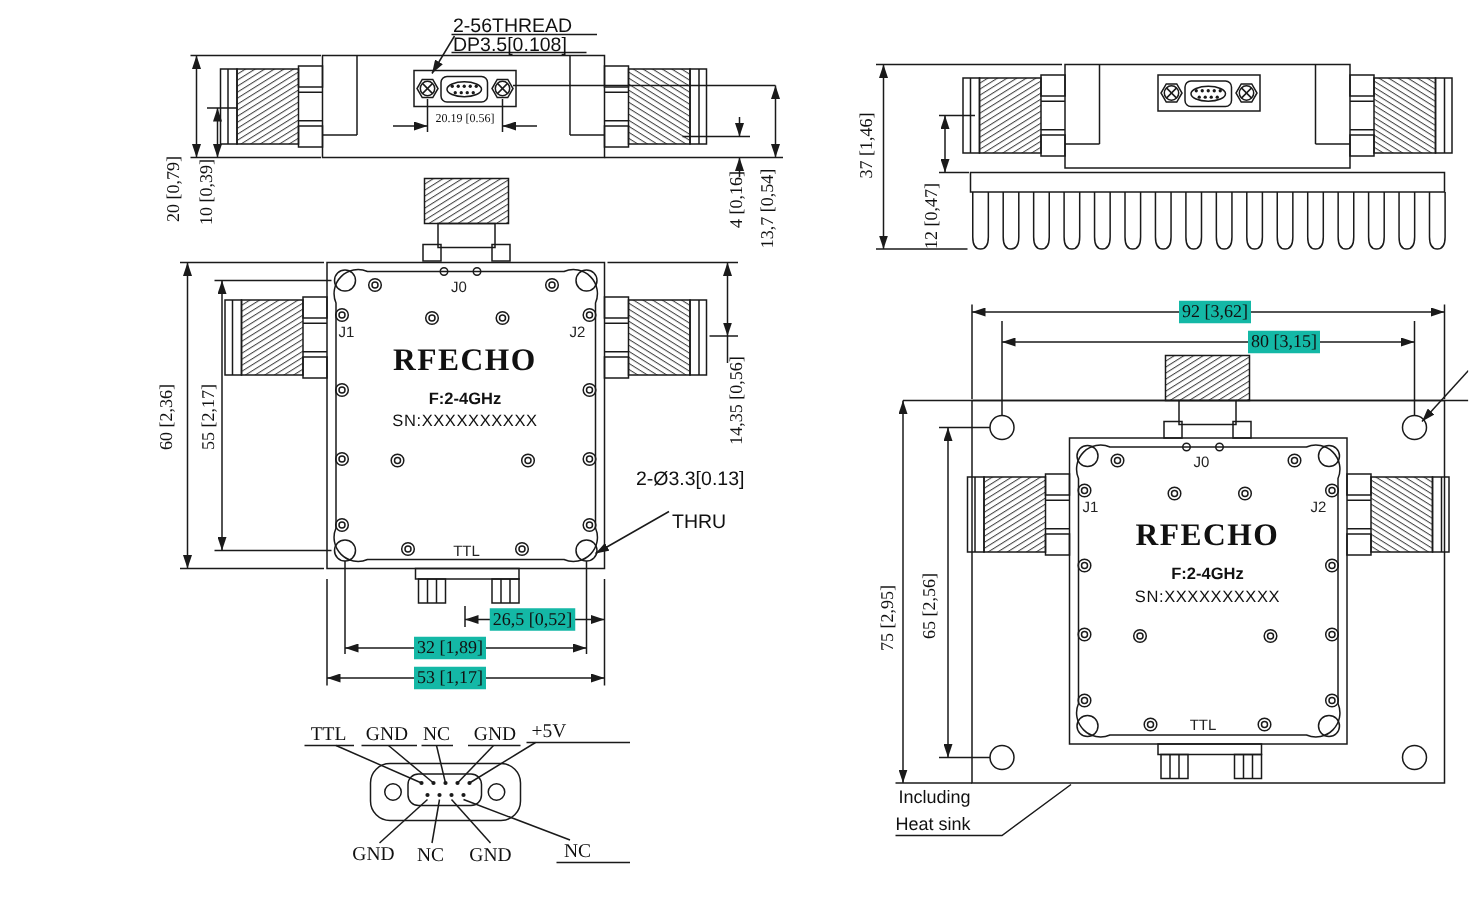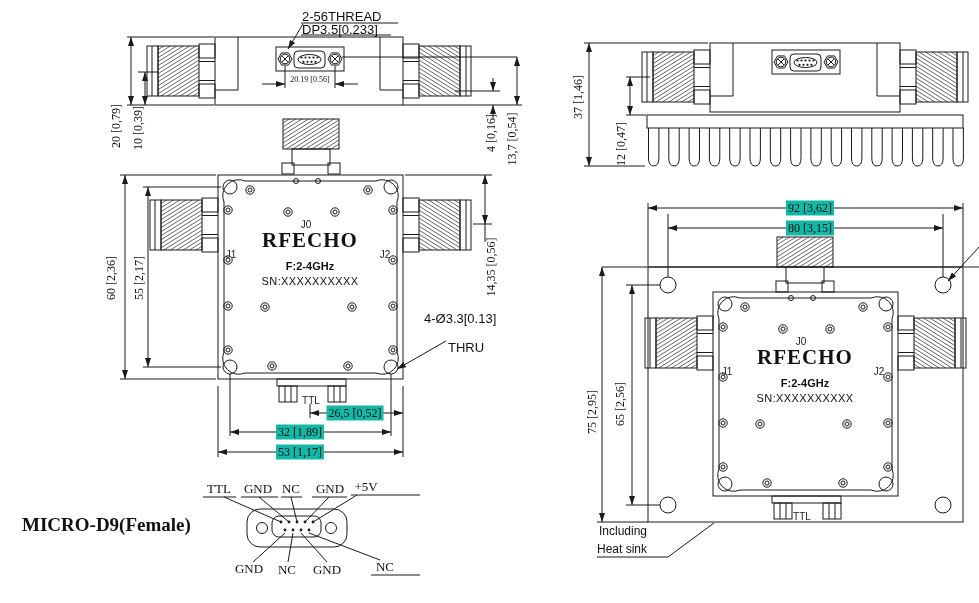--- a/index.html
+++ b/index.html
@@ -10,21 +10,21 @@
   .ctr{transform:translate(-50%,-50%);}
   .rot{transform:translate(-50%,-50%) rotate(-90deg);}
   .bg{background:#14b8a6;padding:0 2px;}
   .ser12{font:12px "Liberation Serif",serif;}
   .small{font:8px "Liberation Serif",serif;background:#fff;padding:0 1px;}
   .sans12{font:13px "Liberation Sans",sans-serif;}
   .sans11{font:12px "Liberation Sans",sans-serif;}
   .brand{font:bold 21px "Liberation Serif",serif;letter-spacing:1px;}
   .freq{font:bold 11px "Liberation Sans",sans-serif;}
   .sn{font:11px "Liberation Sans",sans-serif;letter-spacing:.4px;}
-  .jlab{font:10px "Liberation Sans",sans-serif;color:#222;margin-top:32px;}
+  .jlab{font:10px "Liberation Sans",sans-serif;color:#222;}
   .pin{font:13px "Liberation Serif",serif;}
   .big{font:bold 19px "Liberation Serif",serif;}
 </style>
 </head>
 <body>
 
 <div id="canvas">
 
 <svg id="art" width="979" height="603" viewBox="0 0 979 603">
 <defs>
@@ -288,61 +288,60 @@
   <line x1="357" y1="495" x2="313" y2="522"></line>
 
   <line x1="253" y1="562" x2="285" y2="533"></line>
         <line x1="288" y1="562" x2="293" y2="533"></line>
   <line x1="327" y1="562" x2="301" y2="533"></line>
         <line x1="380" y1="560" x2="309" y2="533"></line>
 </g>
 </svg>
 
 <div class="t sans12" style="left:302px;top:9px">2-56THREAD</div>
-<div class="t sans12" style="left:302px;top:22px">DP3.5[0.233]</div>
+<div class="t sans12" style="left:302px;top:22px">DP3.5[0.108]</div>
 <div class="t small ctr" style="left:310px;top:79px">20.19 [0.56]</div>
 <div class="t ser12 rot" style="left:116px;top:126px">20 [0,79]</div>
 <div class="t ser12 rot" style="left:138px;top:128px">10 [0,39]</div>
 <div class="t ser12 rot" style="left:491px;top:133px">4 [0,16]</div>
 <div class="t ser12 rot" style="left:512px;top:139px">13,7 [0,54]</div>
 
 <div class="t jlab ctr" style="left:306px;top:192px">J0</div>
 <div class="t jlab ctr" style="left:231px;top:222px">J1</div>
 <div class="t jlab ctr" style="left:385px;top:222px">J2</div>
 <div class="t brand ctr" style="left:310px;top:240px">RFECHO</div>
 <div class="t freq ctr" style="left:310px;top:266px">F:2-4GHz</div>
 <div class="t sn ctr" style="left:310px;top:281px">SN:XXXXXXXXXX</div>
 <div class="t jlab ctr" style="left:311px;top:368px">TTL</div>
 <div class="t ser12 rot" style="left:111px;top:278px">60 [2,36]</div>
 <div class="t ser12 rot" style="left:139px;top:278px">55 [2,17]</div>
 <div class="t ser12 rot" style="left:491px;top:267px">14,35 [0,56]</div>
-<div class="t sans12" style="left:424px;top:311px">4-Ø3.3[0.13]</div>
+<div class="t sans12" style="left:424px;top:311px">2-Ø3.3[0.13]</div>
 <div class="t sans12" style="left:448px;top:340px">THRU</div>
 <div class="t ser12 ctr bg" style="left:355px;top:413px">26,5 [0,52]</div>
 <div class="t ser12 ctr bg" style="left:300px;top:432px">32 [1,89]</div>
 <div class="t ser12 ctr bg" style="left:300px;top:452px">53 [1,17]</div>
 
 <div class="t ser12 rot" style="left:578px;top:97px">37 [1,46]</div>
 <div class="t ser12 rot" style="left:621px;top:144px">12 [0,47]</div>
 
 <div class="t ser12 ctr bg" style="left:810px;top:208px">92 [3,62]</div>
-<div class="t ser12 ctr bg" style="left:810px;top:228px">80 [3,15]</div>
+<div class="t ser12 ctr bg" style="left:856px;top:228px">80 [3,15]</div>
 <div class="t ser12 rot" style="left:592px;top:412px">75 [2,95]</div>
 <div class="t ser12 rot" style="left:620px;top:404px">65 [2,56]</div>
 <div class="t jlab ctr" style="left:801px;top:309px">J0</div>
 <div class="t jlab ctr" style="left:727px;top:339px">J1</div>
 <div class="t jlab ctr" style="left:879px;top:339px">J2</div>
 <div class="t brand ctr" style="left:805px;top:357px">RFECHO</div>
 <div class="t freq ctr" style="left:805px;top:383px">F:2-4GHz</div>
 <div class="t sn ctr" style="left:805px;top:398px">SN:XXXXXXXXXX</div>
 <div class="t jlab ctr" style="left:802px;top:484px">TTL</div>
 <div class="t sans11" style="left:599px;top:524px">Including</div>
 <div class="t sans11" style="left:597px;top:542px">Heat sink</div>
 
-<div class="t big" style="left:22px;top:514px">MICRO-D9(Female)</div>
 <div class="t pin ctr" style="left:219px;top:489px">TTL</div>
 <div class="t pin ctr" style="left:258px;top:489px">GND</div>
 <div class="t pin ctr" style="left:291px;top:489px">NC</div>
 <div class="t pin ctr" style="left:330px;top:489px">GND</div>
 <div class="t pin ctr" style="left:366px;top:487px">+5V</div>
 <div class="t pin ctr" style="left:249px;top:569px">GND</div>
 <div class="t pin ctr" style="left:287px;top:570px">NC</div>
 <div class="t pin ctr" style="left:327px;top:570px">GND</div>
 <div class="t pin ctr" style="left:385px;top:567px">NC</div>
 

